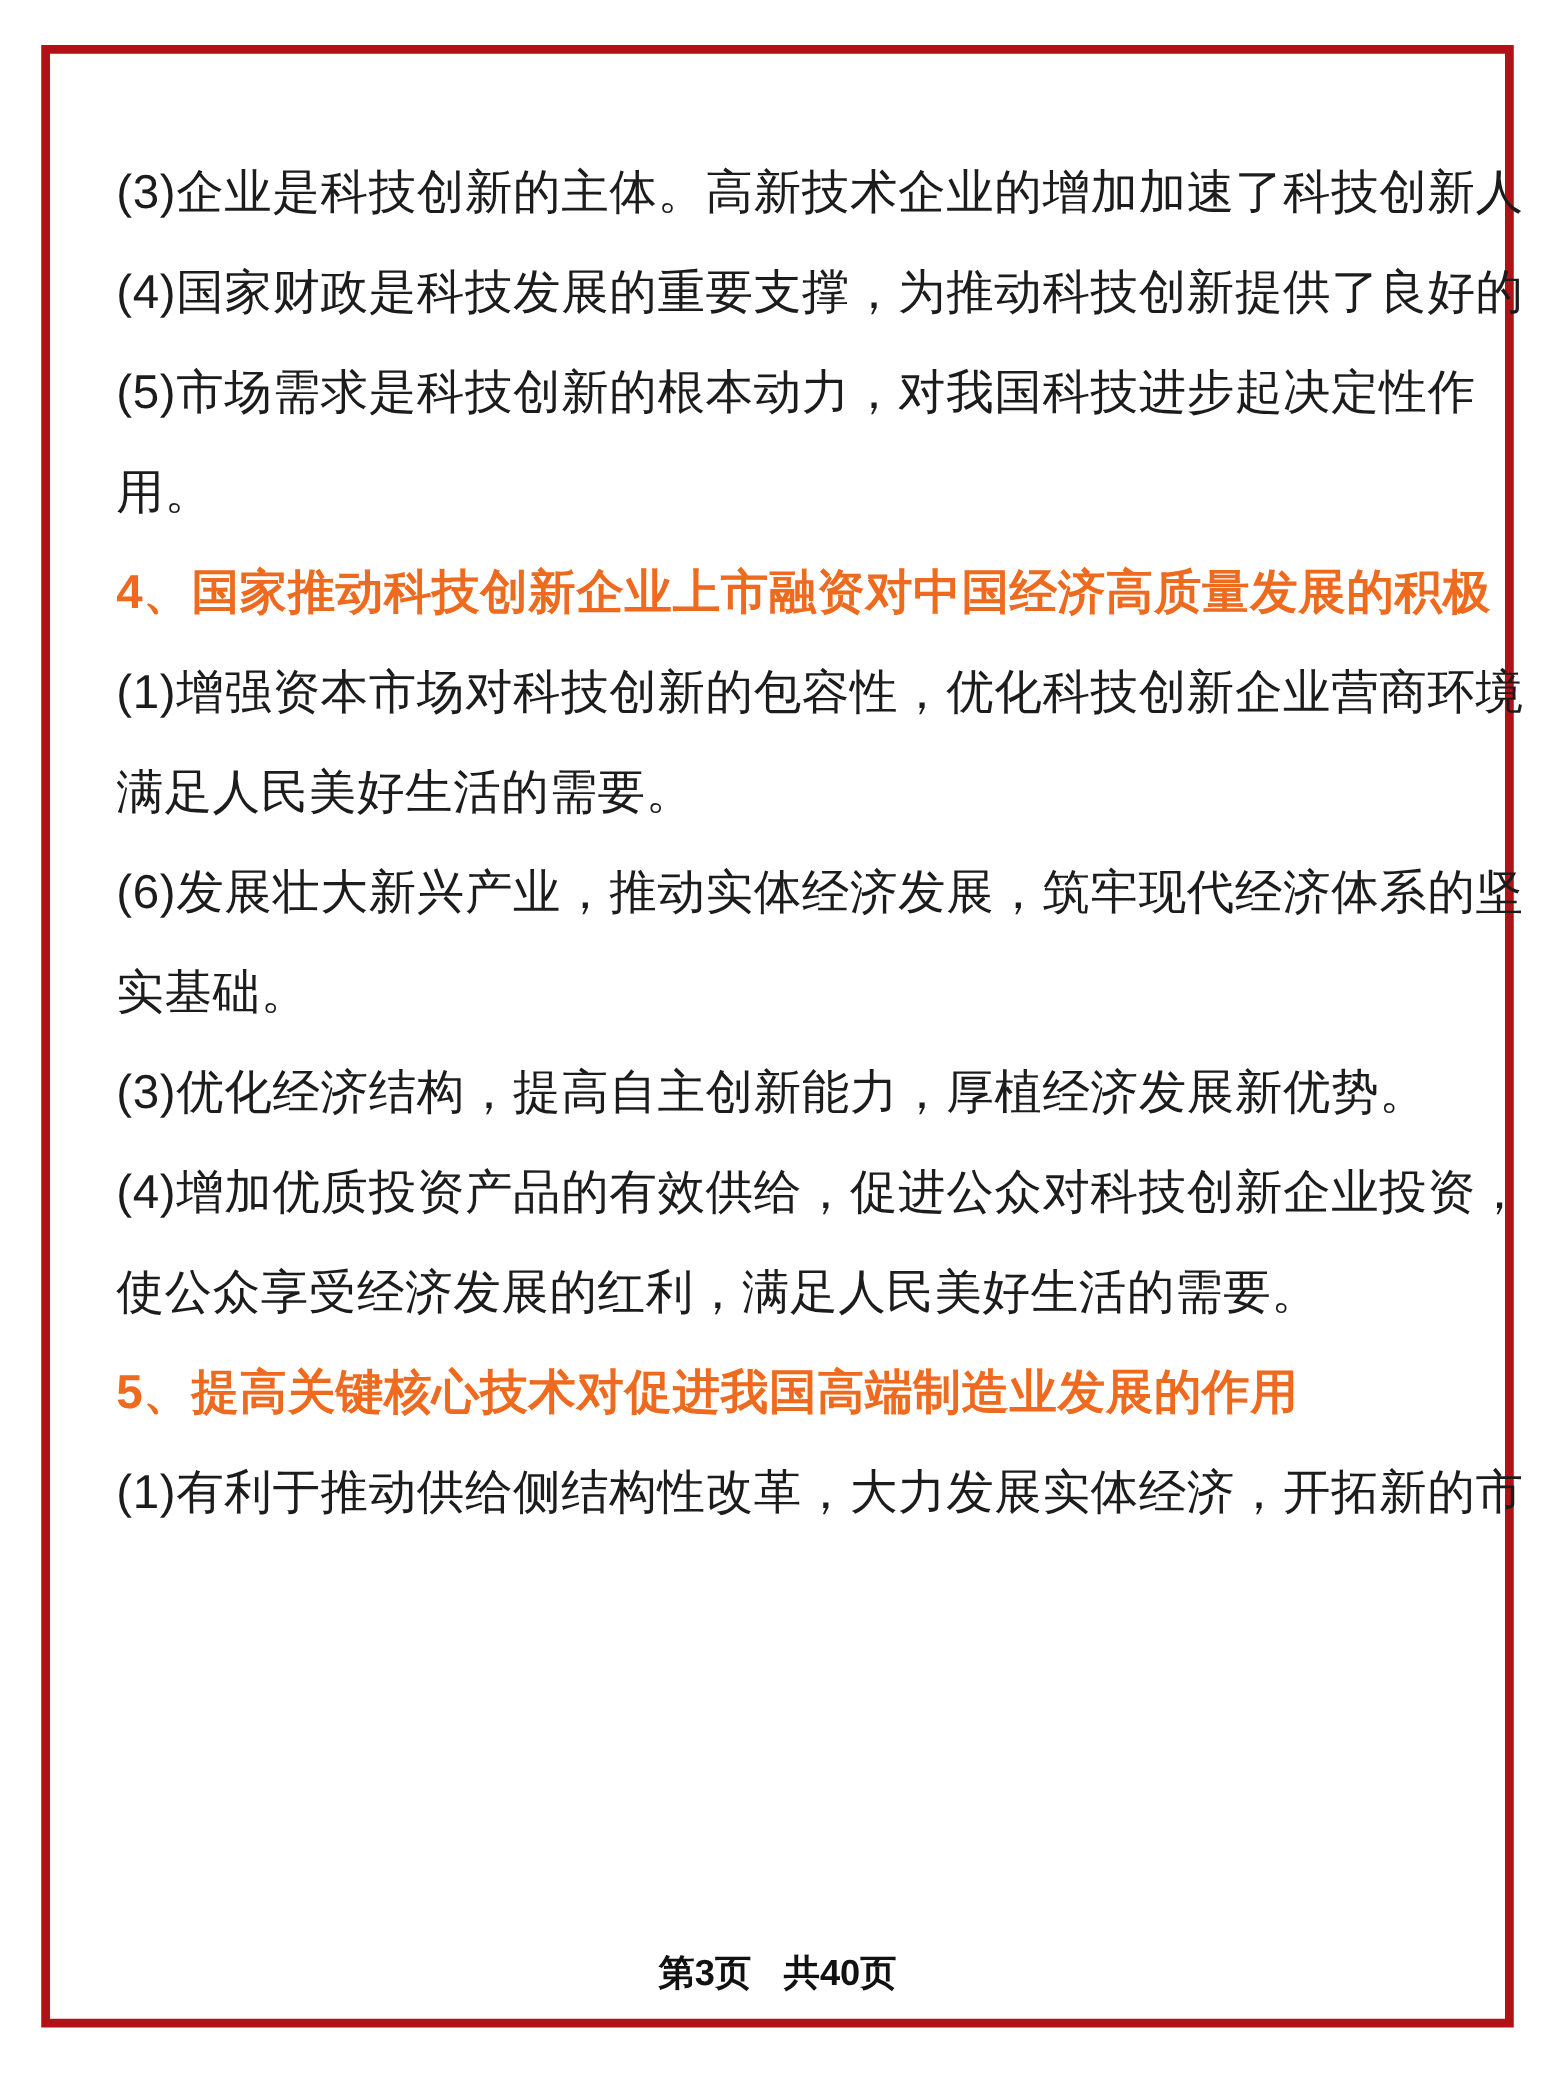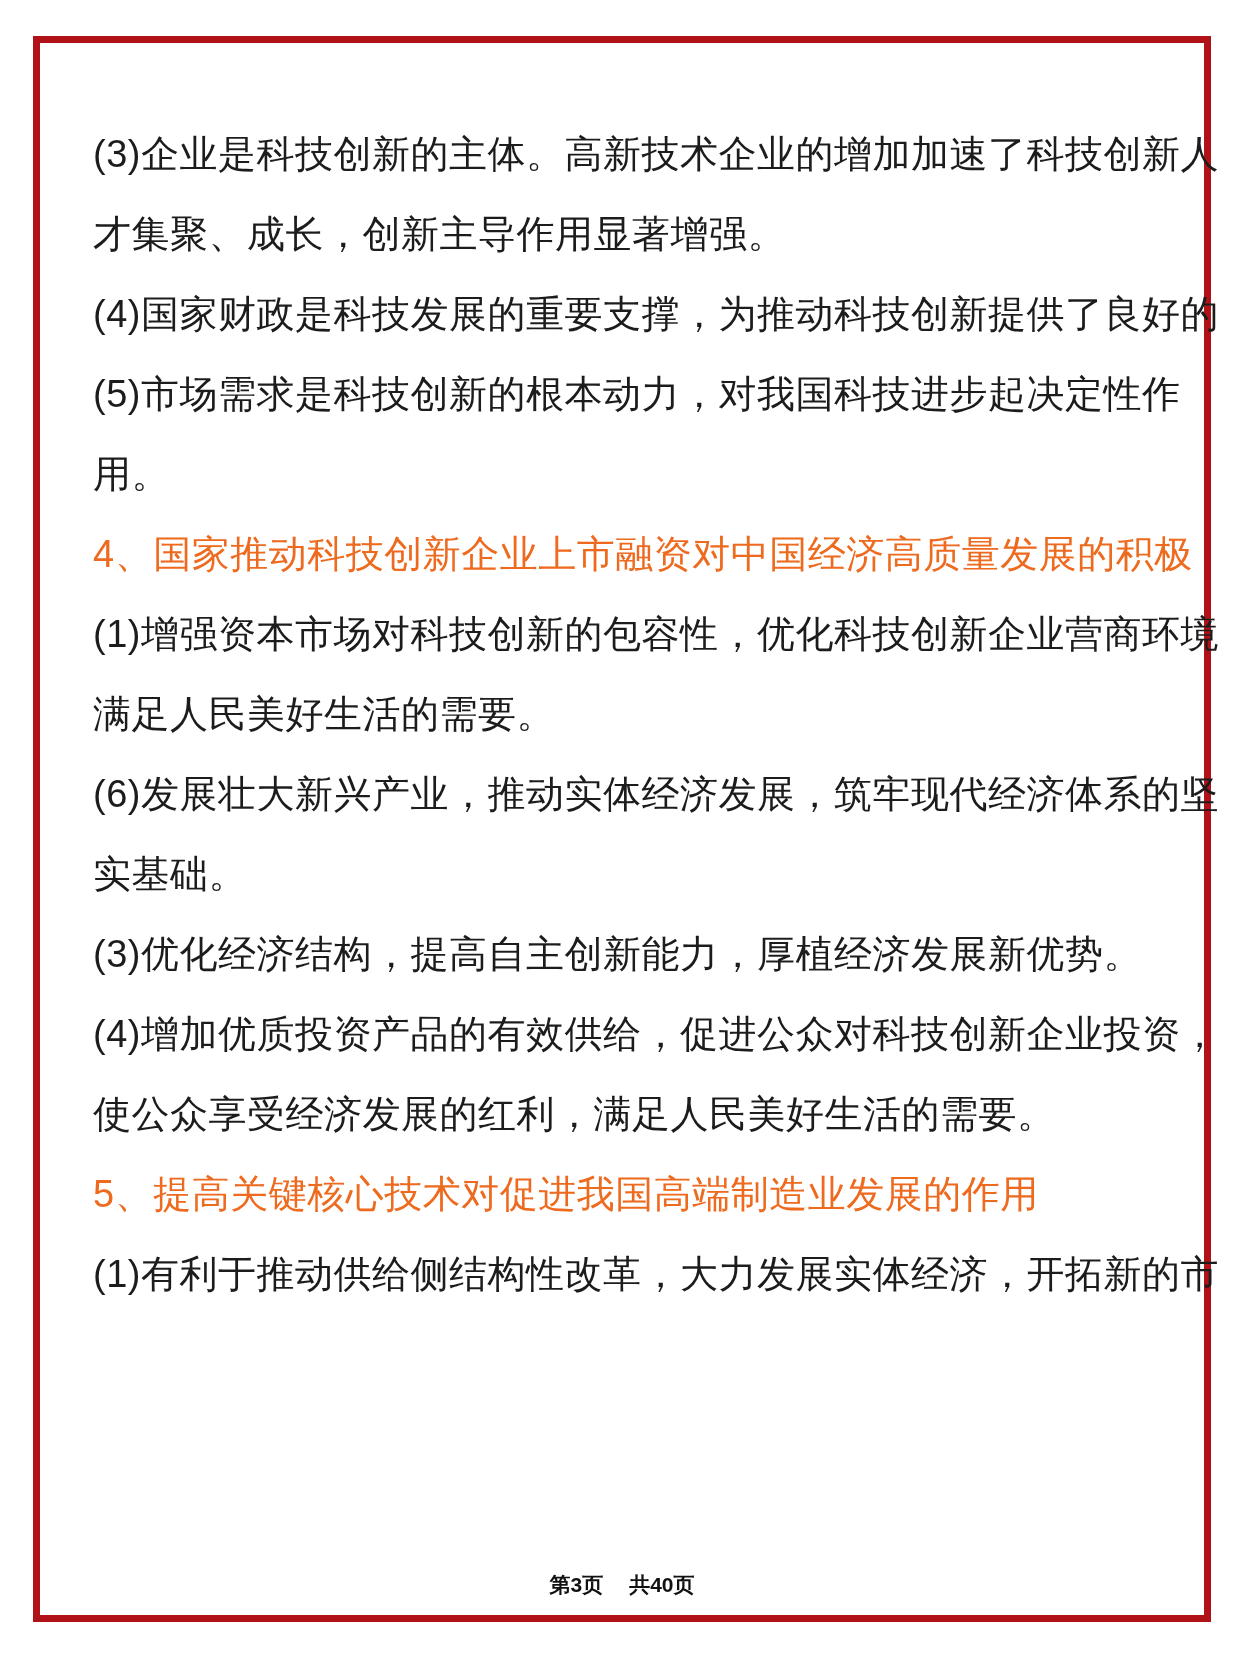--- a/index.html
+++ b/index.html
@@ -38,43 +38,42 @@
   .line {
     font-size: 38px;
     line-height: 80px;
     height: 80px;
     white-space: nowrap;
     color: var(--body-text);
     letter-spacing: 0.5px;
   }
   .line.heading {
     color: var(--heading-orange);
-    font-weight: 400;
+    font-weight: 700;
   }
   .page-footer {
     position: absolute;
     left: 0;
     right: 0;
     bottom: 16px;
     display: flex;
     justify-content: center;
     align-items: baseline;
     gap: 26px;
-    font-size: 21px;
+    font-size: 29px;
     font-weight: 700;
     color: #111111;
   }
 </style>
 </head>
 <body>
 
 <div class="frame">
   <div class="page-content">
       <div class="line body">(3)企业是科技创新的主体。高新技术企业的增加加速了科技创新人</div>
-      <div class="line body">才集聚、成长，创新主导作用显著增强。</div>
       <div class="line body">(4)国家财政是科技发展的重要支撑，为推动科技创新提供了良好的</div>
       <div class="line body">(5)市场需求是科技创新的根本动力，对我国科技进步起决定性作</div>
       <div class="line body">用。</div>
       <div class="line heading">4、国家推动科技创新企业上市融资对中国经济高质量发展的积极</div>
       <div class="line body">(1)增强资本市场对科技创新的包容性，优化科技创新企业营商环境</div>
       <div class="line body">满足人民美好生活的需要。</div>
       <div class="line body">(6)发展壮大新兴产业，推动实体经济发展，筑牢现代经济体系的坚</div>
       <div class="line body">实基础。</div>
       <div class="line body">(3)优化经济结构，提高自主创新能力，厚植经济发展新优势。</div>
       <div class="line body">(4)增加优质投资产品的有效供给，促进公众对科技创新企业投资，</div>

